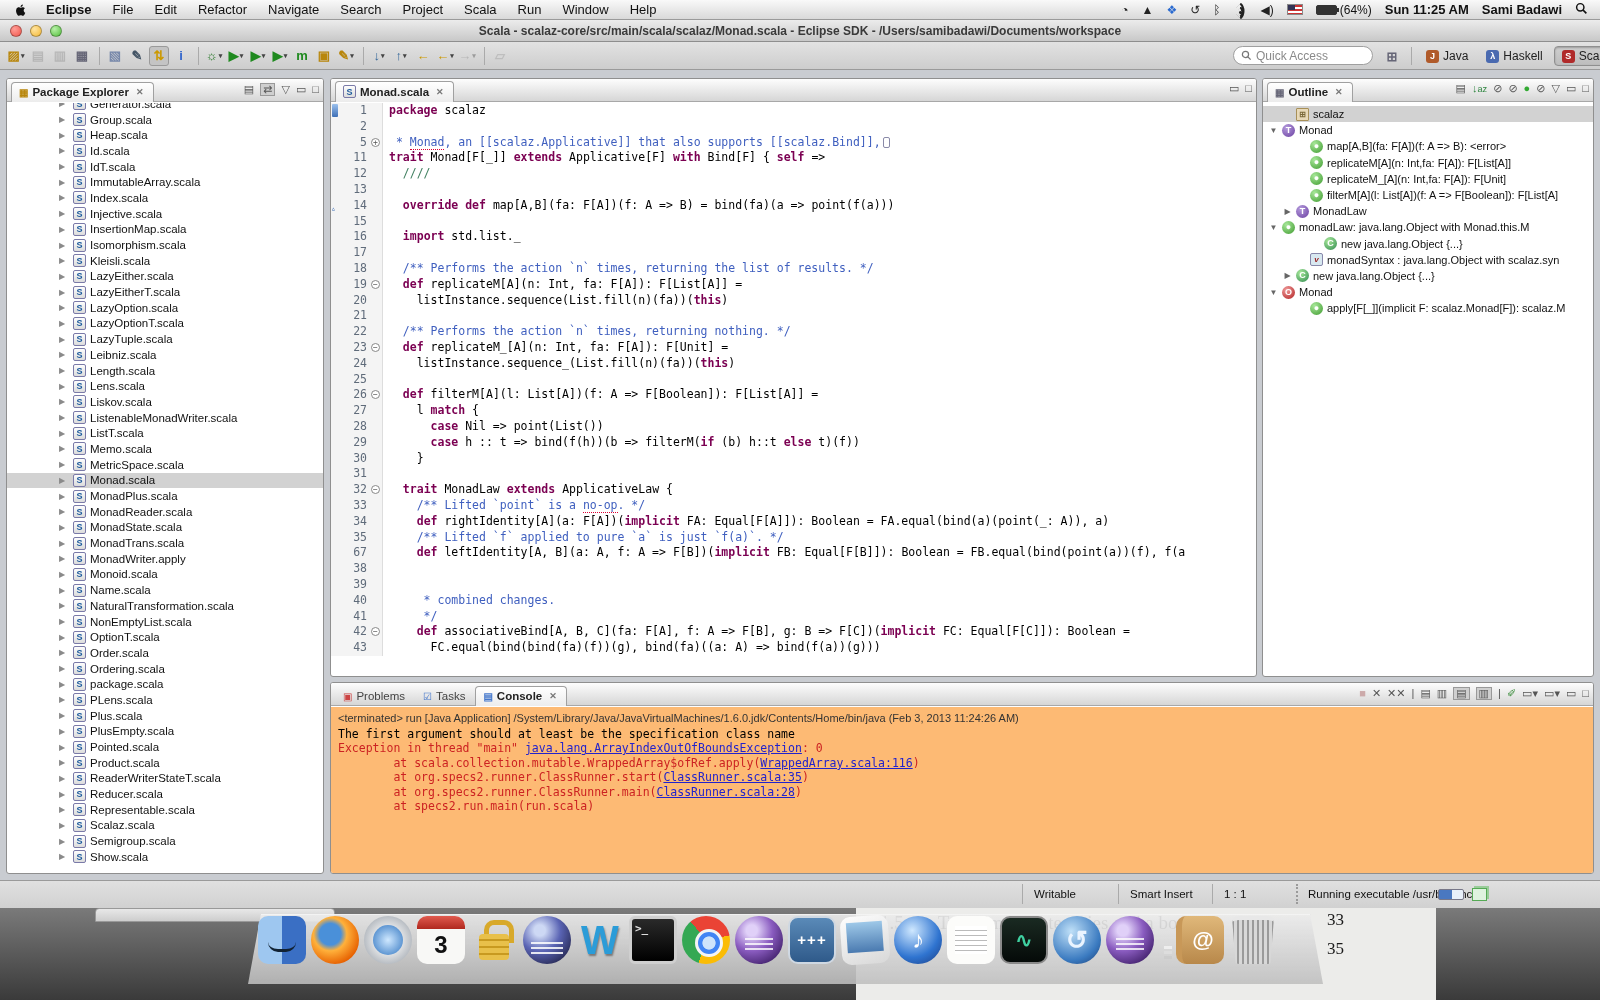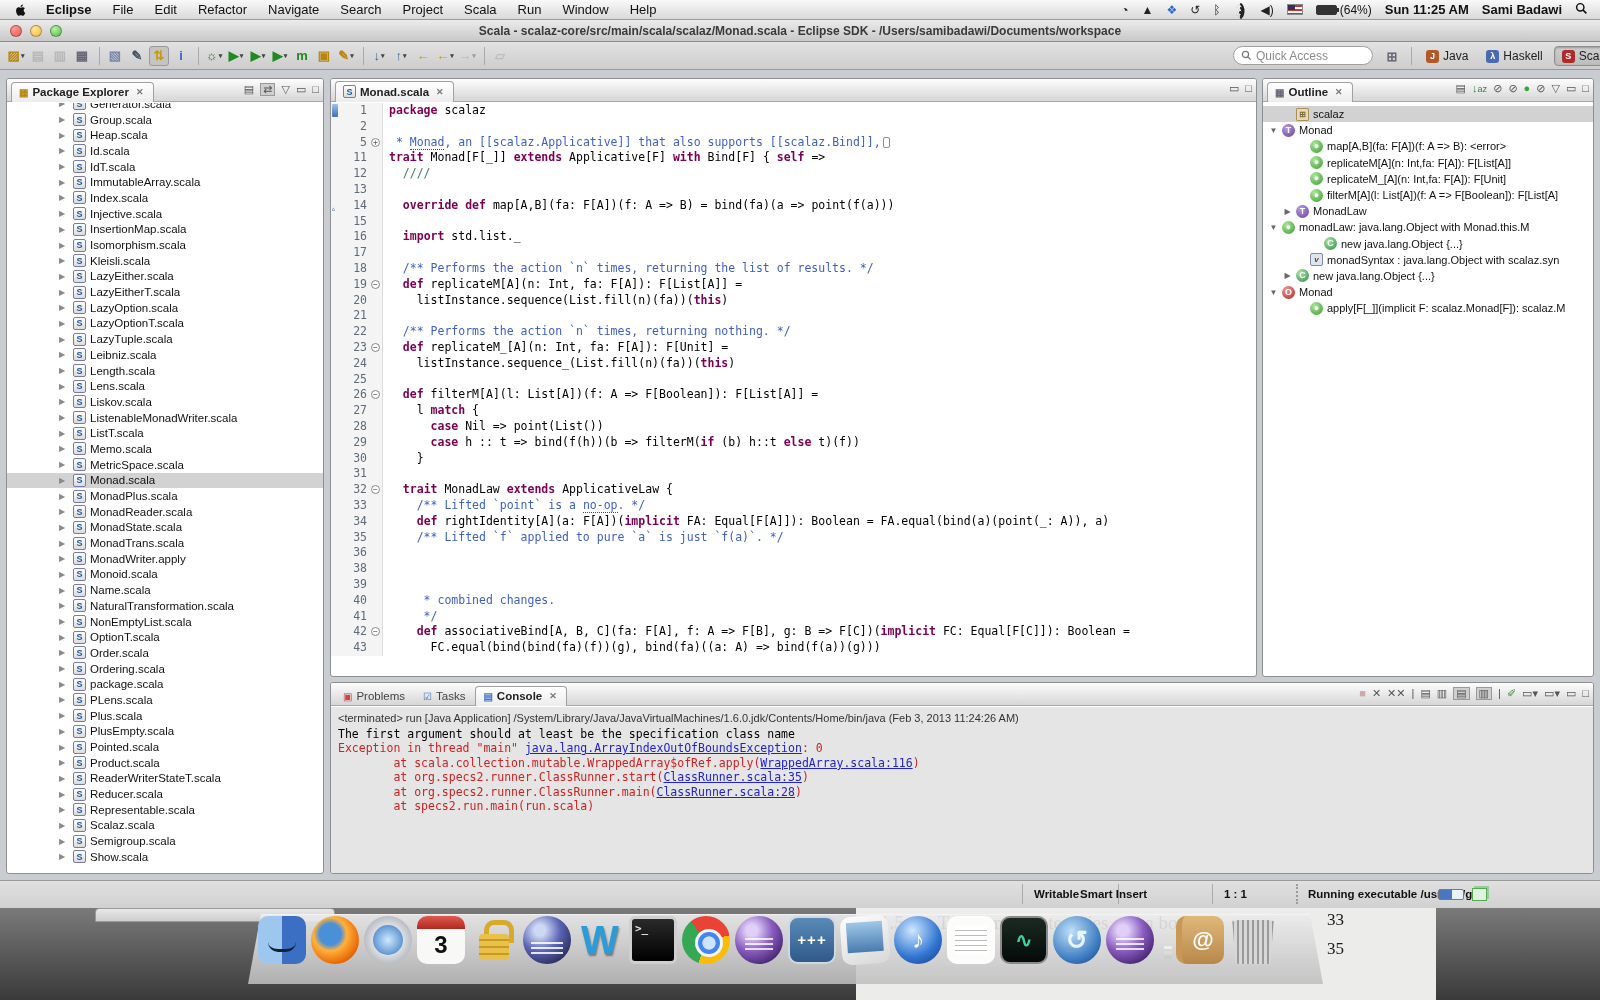--- a/index.html
+++ b/index.html
@@ -105,30 +105,30 @@
   .ol-ic { width:13px; height:13px; border-radius:50%; color:#fff; font-size:9px; font-weight:bold; text-align:center;
     line-height:13px; flex:none; }
   .ic-trait { background:radial-gradient(circle at 35% 30%, #b49adc,#6a3fa0); }
   .ic-object { background:radial-gradient(circle at 35% 30%, #f09a9a,#b02020); }
   .ic-method { background:radial-gradient(circle at 35% 30%, #a8e89a,#3f9a2f); }
   .ic-class { background:radial-gradient(circle at 35% 30%, #a8e89a,#2f8a4f); }
   .ic-pkg { background:#e8d9b8; border:1px solid #a89058; border-radius:1px; color:#7a6838; font-size:8px; line-height:11px;}
   .ic-val { background:#d8e8f0; border:1px solid #88a; border-radius:2px; color:#922; font-size:8px; line-height:11px; font-style:italic;}
 
   
-  #co-body { position:absolute; top:24px; bottom:0; left:0; right:0; overflow:hidden; background:#e5e5e5; }
+  #co-body { position:absolute; top:24px; bottom:0; left:0; right:0; overflow:hidden; background:#fdba74; }
   .co-head { font-size:11px; color:#333; padding:5px 0 3px 7px; }
   .co-out { font-family:"DejaVu Sans Mono","Liberation Mono",monospace; font-size:11.5px; line-height:14.4px; padding-left:7px; white-space:pre; }
   .seg-out { color:#000; }
   .seg-err { color:#c22; }
   .seg-link { color:#22c; text-decoration:underline; }
 
   
   .statusbar { position:absolute; left:0; top:810px; width:1600px; height:40px;
-    background:linear-gradient(#e0e0e0,#cacaca); border-top:1px solid #9a9a9a; font-size:11.5px; color:#111;font-weight:bold; }
+    background:linear-gradient(#e0e0e0,#cacaca); border-top:1px solid #9a9a9a; font-size:11.5px; color:#111; }
   .sb-item { position:absolute; top:7px; }
   .sb-sep { position:absolute; top:3px; width:1px; height:20px; background:#aaa; }
   .sb-dotsep { position:absolute; top:3px; width:2px; height:20px; border-left:2px dotted #9a9a9a; }
   .sb-prog { position:absolute; left:1438px; top:8px; width:26px; height:11px; border:1px solid #778;
     background:linear-gradient(90deg,#4a78c0 55%, #e8f0fa 55%); border-radius:2px;}
   .sb-wins { position:absolute; left:1472px; top:7px; width:15px; height:13px; background:#dff3df; border:1px solid #5a5;
     box-shadow:2px -2px 0 #9c9; }
 
   
   .desktop { position:absolute; left:0; top:908px; width:1600px; height:92px;
@@ -701,23 +701,23 @@
     <span class="ln">34</span>
     <span class="fd"></span>
     <span class="ct">    <span class="kw">def</span> rightIdentity[A](a: F[A])(<span class="kw">implicit</span> FA: Equal[F[A]]): Boolean = FA.equal(bind(a)(point(_: A)), a)</span></div>
           <div class="cl">
     <span class="mk"></span>
     <span class="ln">35</span>
     <span class="fd"></span>
     <span class="ct"><span class="com">    /** Lifted `f` applied to pure `a` is just `f(a)`. */</span></span></div>
           <div class="cl">
     <span class="mk"></span>
-    <span class="ln">36</span>
-    <span class="fd"></span>
-    </div>
+    <span class="ln">67</span>
+    <span class="fd"></span>
+    <span class="ct">    <span class="kw">def</span> leftIdentity[A, B](a: A, f: A =&gt; F[B])(<span class="kw">implicit</span> FB: Equal[F[B]]): Boolean = FB.equal(bind(point(a))(f), f(a</span></div>
           <div class="cl">
     <span class="mk"></span>
     <span class="ln">38</span>
     <span class="fd"></span>
     </div>
           <div class="cl">
     <span class="mk"></span>
     <span class="ln">39</span>
     <span class="fd"></span>
     </div>
@@ -863,21 +863,21 @@
       <div id="co-body">
         <div class="co-head">&lt;terminated&gt; run [Java Application] /System/Library/Java/JavaVirtualMachines/1.6.0.jdk/Contents/Home/bin/java (Feb 3, 2013 11:24:26 AM)</div>
         <div id="co-out" class="co-out"><div><span class="seg-out">The first argument should at least be the specification class name</span></div><div><span class="seg-err">Exception in thread "main" </span><span class="seg-link">java.lang.ArrayIndexOutOfBoundsException</span><span class="seg-err">: 0</span></div><div><span class="seg-err">        at scala.collection.mutable.WrappedArray$ofRef.apply(</span><span class="seg-link">WrappedArray.scala:116</span><span class="seg-err">)</span></div><div><span class="seg-err">        at org.specs2.runner.ClassRunner.start(</span><span class="seg-link">ClassRunner.scala:35</span><span class="seg-err">)</span></div><div><span class="seg-err">        at org.specs2.runner.ClassRunner.main(</span><span class="seg-link">ClassRunner.scala:28</span><span class="seg-err">)</span></div><div><span class="seg-err">        at specs2.run.main(run.scala)</span></div></div>
       </div>
     </div>
 
     <div class="statusbar">
       <span class="sb-sep" style="left:1022px"></span>
       <span class="sb-item" style="left:1034px">Writable</span>
       <span class="sb-sep" style="left:1118px"></span>
-      <span class="sb-item" style="left:1080px">Smart Insert</span>
+      <span class="sb-item" style="left:1130px">Smart Insert</span>
       <span class="sb-sep" style="left:1212px"></span>
       <span class="sb-item" style="left:1224px">1 : 1</span>
       <span class="sb-dotsep" style="left:1296px"></span>
       <span class="sb-item" style="left:1308px">Running executable /usr/bin/ghc</span>
       <span class="sb-prog"></span>
       <span class="sb-wins"></span>
     </div>
   </div>
 
   <div class="desktop">

